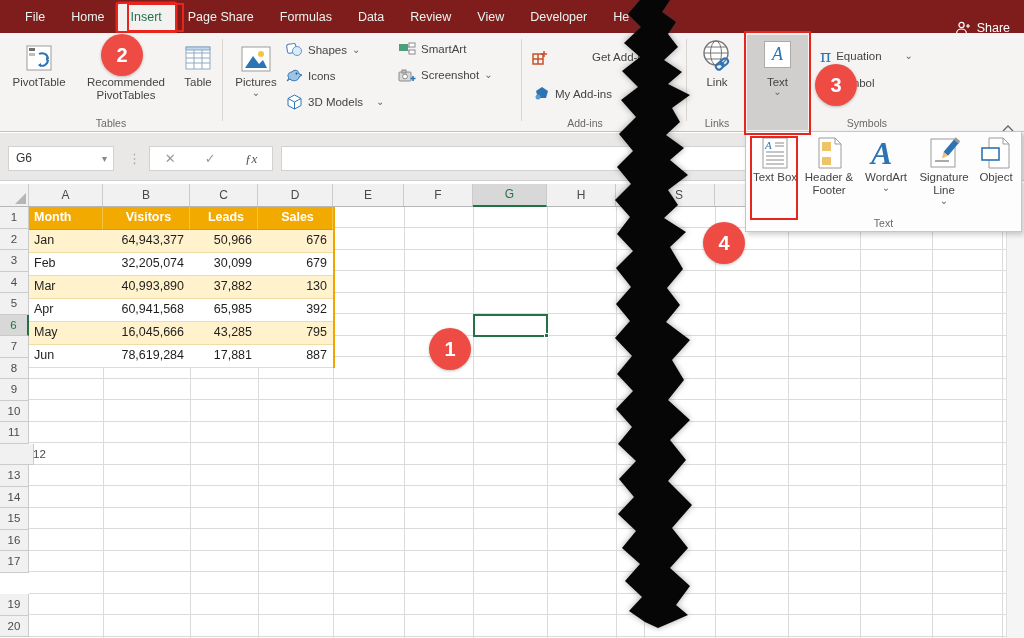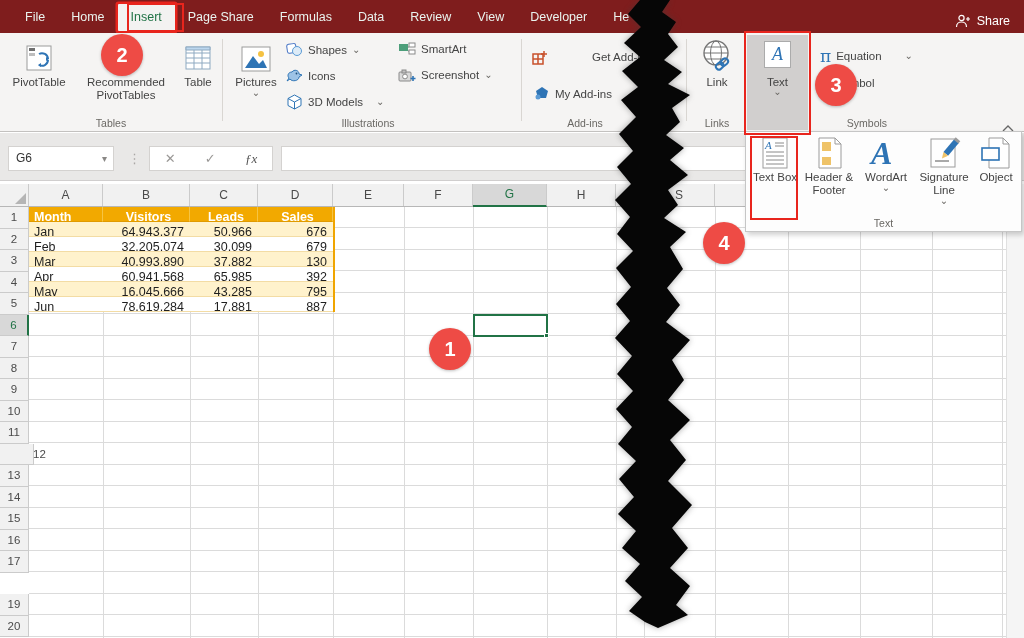--- a/index.html
+++ b/index.html
@@ -5,21 +5,21 @@
   * { box-sizing: border-box; margin: 0; padding: 0; }
   html,body { width:1024px; height:638px; }
   body { font-family:"Liberation Sans", sans-serif; background:#fff; overflow:hidden; }
   .screen { position:relative; width:1024px; height:638px; background:#fff; overflow:hidden; }
 
   
   .titlebar { position:absolute; left:0; top:0; width:1024px; height:33px; background:#7f1d1d; display:flex; align-items:center; }
   .tabs { display:flex; align-items:center; height:100%; margin-left:12px; }
   .tab { color:#eaf3ee; font-size:12.5px; padding:0 13px; height:29px; line-height:29px; margin-top:2px; white-space:nowrap; cursor:default; }
   .tab.active { background:#f3f2f1; color:#217346; box-shadow:0 0 0 2.5px #e8251d; border-radius:1px; height:27px; line-height:27px; }
-  .share { position:absolute; right:14px; top:4px; height:33px; display:flex; align-items:center; gap:6px; color:#fff; font-size:12.5px; }
+  .share { position:absolute; right:14px; top:11px; height:33px; display:flex; align-items:center; gap:6px; color:#fff; font-size:12.5px; }
 
   
   .ribbon { position:absolute; left:0; top:33px; width:1024px; height:99px; background:#f5f4f3; border-bottom:1px solid #c3c1bf; }
   .grp-label { position:absolute; top:84px; text-align:center; font-size:10.5px; color:#6a6864; }
   .divider { position:absolute; top:6px; height:82px; width:1px; background:#d9d6d2; }
   .bigbtn { position:absolute; top:3px; height:90px; text-align:center; }
   .bigbtn .bicon { height:36px; display:flex; align-items:flex-end; justify-content:center; }
   .bigbtn .blabel { font-size:11.5px; color:#444; line-height:13px; margin-top:4px; }
   .chev { color:#6a6864; font-size:10px; line-height:8px; }
   .smallrow { position:absolute; display:flex; align-items:center; gap:5px; font-size:11.5px; color:#444; white-space:nowrap; }
@@ -46,21 +46,21 @@
   .corner:after { content:""; position:absolute; right:2px; bottom:2px; border-style:solid; border-width:0 0 11px 11px; border-color:transparent transparent #b5b5b5 transparent; }
   .gridbody { position:absolute; left:29px; top:207px; width:995px; height:431px;
     background:repeating-linear-gradient(to bottom,#fff 0px,#fff 20.5px,#dbdbdb 20.5px,#dbdbdb 21.5px); }
   .vline { position:absolute; top:207px; height:431px; width:1px; background:#dbdbdb; }
   .rowhdr { position:absolute; left:0; width:29px; background:#f1f1f1; border-right:1px solid #cbcbcb; border-bottom:1px solid #cbcbcb; text-align:center; font-size:11.5px; color:#4a4a4a; }
   .rowhdr.sel { background:#d8d8d8; color:#217346; border-right:2px solid #217346; }
   .vscroll { position:absolute; left:1006px; top:184px; width:18px; height:454px; background:#f5f5f5; border-left:1px solid #e0e0e0; }
 
   
   .sheet-table { position:absolute; left:29px; top:207px; border-right:2px solid #f0a500; z-index:5; }
-  .trow { display:flex; height:15px; }
+  .trow { display:flex; height:23px; }
   .tcell { font-size:12.5px; color:#1f1f1f; line-height:21px; overflow:hidden; white-space:nowrap; border-bottom:1px solid #f3dca4; }
   .trow.hdr .tcell { background:#f2a900; color:#fff; font-weight:bold; border-bottom:1px solid #e09a00; border-right:1px solid #f6c443; }
   .tcell.txt { padding-left:5px; text-align:left; }
   .tcell.num { padding-right:6px; text-align:right; }
   .trow.band .tcell { background:#fff2cc; }
   .trow.plain .tcell { background:#fff; }
 
   
   .selcell { position:absolute; left:473px; top:314px; width:75px; height:23px; border:2px solid #217346; background:#fff; z-index:6; }
   .selcell .handle { position:absolute; right:-3px; bottom:-3px; width:5px; height:5px; background:#217346; border:1px solid #fff; }
@@ -192,21 +192,20 @@
     <div class="smallrow" style="left:398px;top:35px;">
       <svg width="18" height="14" viewBox="0 0 18 14">
           <rect x="1" y="4" width="12" height="9" rx="1" fill="#d9d9d9" stroke="#8a8a8a"></rect>
           <rect x="4" y="2" width="4" height="3" fill="#bfbfbf" stroke="#8a8a8a"></rect>
           <circle cx="7" cy="8.5" r="2.4" fill="#fff" stroke="#8a8a8a"></circle>
           <path d="M15,8 v5 M12.5,10.5 h5" stroke="#2e74b5" stroke-width="1.6"></path>
         </svg>
       <span>Screenshot</span>
       <span class="chev">⌄</span>
     </div>
-    <div class="grp-label" style="left:224px;width:288px;">Illustrations</div>
     <div class="divider" style="left:521px;"></div>
 
     <div class="smallrow" style="left:531px;top:16px;gap:44px;">
       <svg width="17" height="16" viewBox="0 0 17 16">
           <path d="M2,5 h10 v10 h-10 z M2,10 h10 M7,5 v10" fill="none" stroke="#c8502b" stroke-width="1.5"></path>
           <path d="M13,2 v6 M10,5 h6" stroke="#c8502b" stroke-width="1.5"></path>
         </svg>
       <span>Get Add-ins</span>
     </div>
     <div class="smallrow" style="left:534px;top:53px;">

